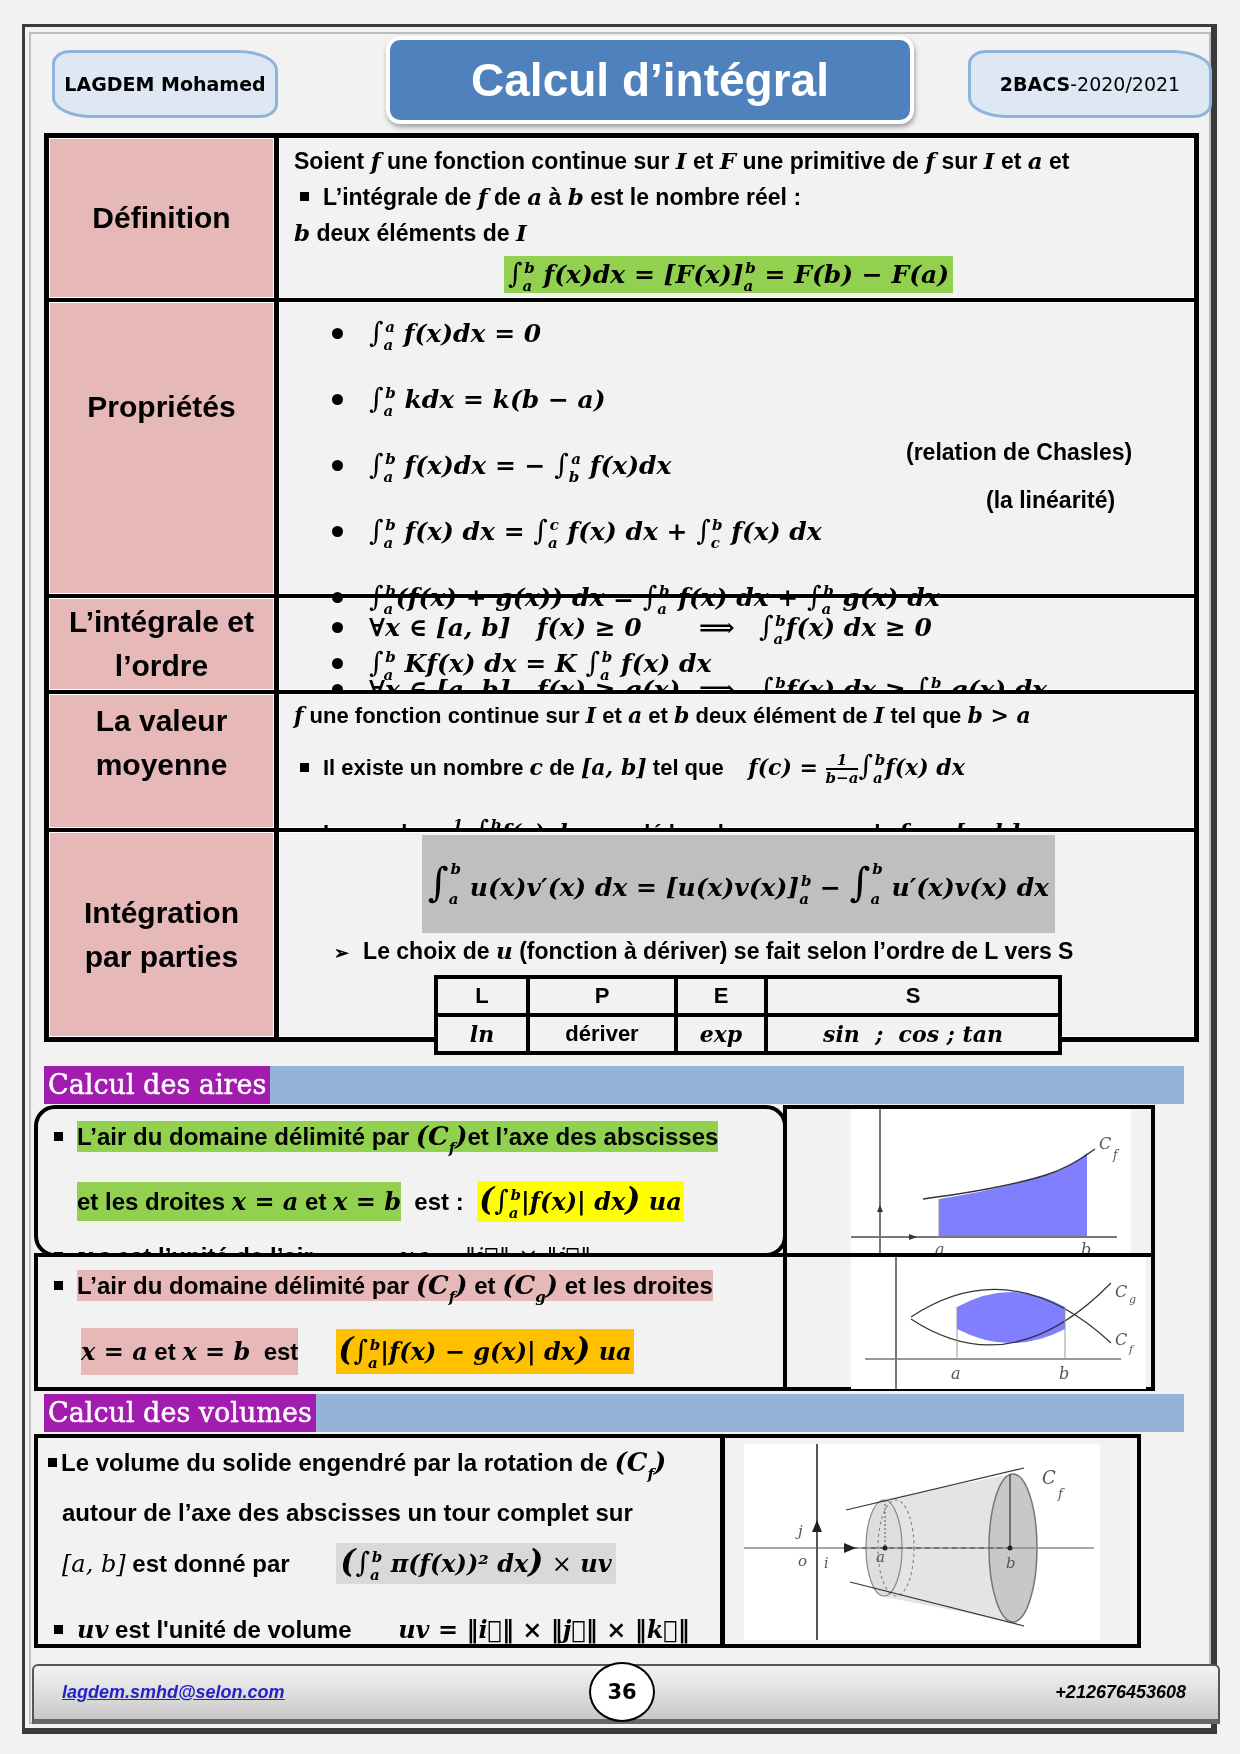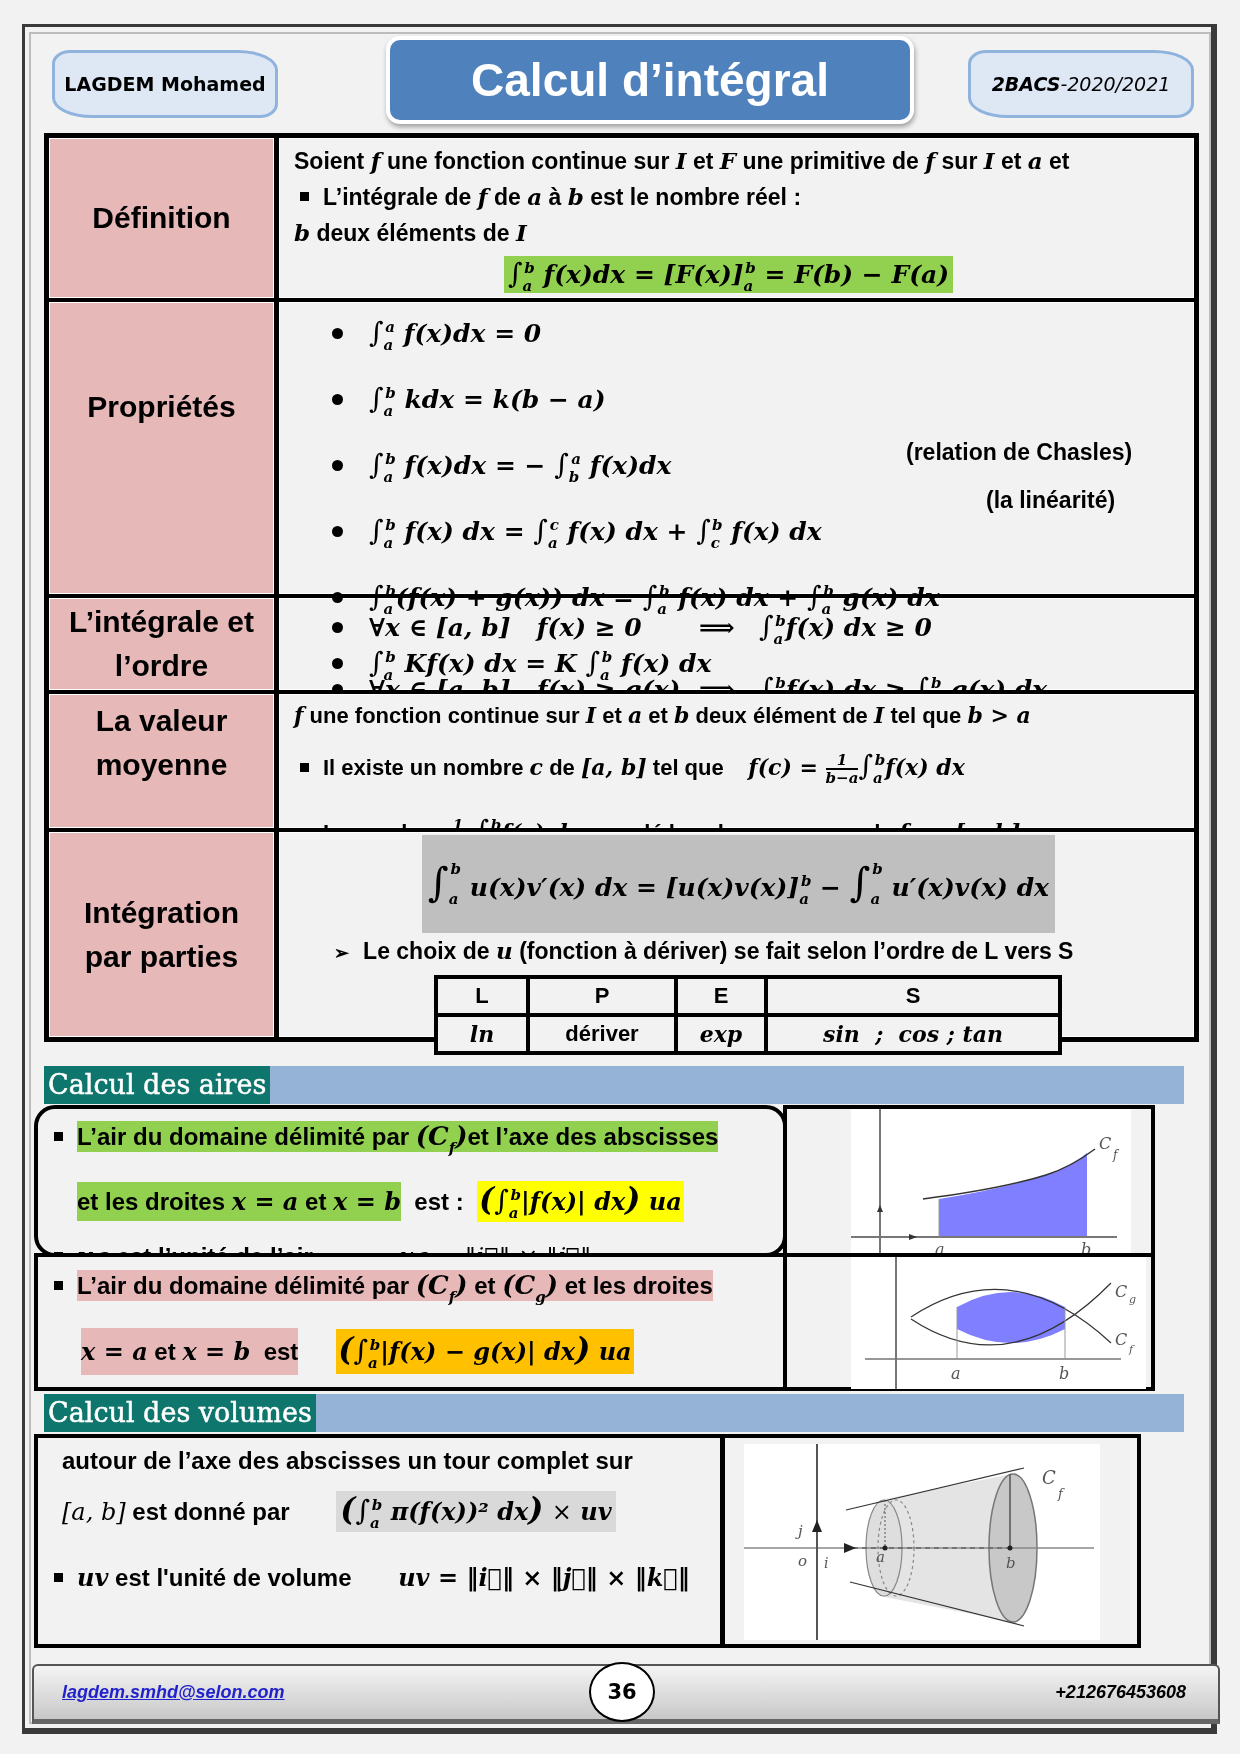--- a/index.html
+++ b/index.html
@@ -9,21 +9,21 @@
   .mr { font-family: "DejaVu Serif", serif; font-style: italic; }
   .bold { font-weight: bold; }
 
   
   .frame { position: absolute; left: 22px; top: 24px; width: 1195px; height: 1710px; border: 3px solid #3a3a3a; border-right-width: 6px; border-bottom-width: 6px; background: #f2f2f2; }
   .frame-inner { position: absolute; left: 29px; top: 32px; width: 1182px; height: 1692px; border: 2px solid #bdbdbd; }
 
   
   .banner { position: absolute; background: #dde8f4; border: 3px solid #8fb3dd; display: flex; align-items: center; justify-content: center; font-size: 19px; }
   .banner.left { left: 52px; top: 50px; width: 226px; height: 68px; border-radius: 18px 40px 18px 40px / 14px 20px 14px 20px; }
-  .banner.right { left: 968px; top: 50px; width: 226px; height: 68px; border-radius: 18px 40px 18px 40px / 14px 20px 14px 20px; font-style: italic; }
+  .banner.right { left: 968px; top: 50px; width: 244px; height: 68px; border-radius: 18px 40px 18px 40px / 14px 20px 14px 20px; }
   .title-box { position: absolute; left: 386px; top: 36px; width: 528px; height: 88px; background: #4f81bd; border: 4px solid #fff; border-radius: 14px; box-shadow: 1px 3px 5px rgba(0,0,0,0.35); display: flex; align-items: center; justify-content: center; color: #fff; font-size: 46px; font-weight: bold; font-family: "Liberation Sans", sans-serif; }
 
   
   .main { position: absolute; left: 44px; top: 133px; width: 1155px; border: 5px solid #000; background: #000; }
   .row { display: flex; border-bottom: 4px solid #000; }
   .row:last-child { border-bottom: none; }
   .lab { width: 225px; background: #e6b8b7; border: 1px solid #fff; outline: 1px solid #000; display: flex; align-items: center; justify-content: center; text-align: center; font-weight: bold; font-size: 30px; line-height: 44px; font-family: "Liberation Sans", sans-serif; margin-right: 5px; }
   .con { flex: 1; background: #f2f2f2; border: 1px solid #fff; padding: 4px 14px; font-size: 23px; font-weight: bold; font-family: "Liberation Sans", sans-serif; }
   .con .ln { line-height: 35px; white-space: nowrap; }
   .sq { display: inline-block; width: 9px; height: 9px; background: #000; vertical-align: middle; margin: 0 14px 4px 6px; }
@@ -42,21 +42,21 @@
 
   .prop-ln { line-height: 48px; font-size: 25px; white-space: nowrap; }
   .note { position: absolute; font-family: "Liberation Sans", sans-serif; font-weight: bold; font-size: 23px; }
 
   
   .lpes { border-collapse: collapse; margin-left: 140px; margin-top: 4px; }
   .lpes td { border: 4px solid #000; text-align: center; font-size: 22px; height: 38px; padding: 0 8px; background: #f2f2f2; }
 
   
   .sec { position: absolute; left: 44px; width: 1140px; height: 38px; background: #95b3d7; }
-  .sec span { display: inline-block; height: 38px; line-height: 38px; background: #0f766e; color: #fff; font-family: "DejaVu Serif", serif; font-size: 27px; padding: 0 4px; -webkit-text-stroke: 0.5px #fff; }
+  .sec span { display: inline-block; height: 38px; line-height: 38px; background: #a21caf; color: #fff; font-family: "DejaVu Serif", serif; font-size: 27px; padding: 0 4px; -webkit-text-stroke: 0.5px #fff; }
 
   .box { position: absolute; border: 4px solid #000; background: #f2f2f2; font-family: "Liberation Sans", sans-serif; font-weight: bold; font-size: 24px; }
   .figbox { position: absolute; border: 4px solid #000; background: #f2f2f2; }
   .figbox svg { position: absolute; }
 
   
   .footer { position: absolute; left: 32px; top: 1664px; width: 1188px; height: 60px; border: 2px solid #555; border-radius: 6px 6px 0 0; background: linear-gradient(#f4f4f4, #c8c8c8); border-bottom: 5px solid #666; }
   .email { position: absolute; left: 28px; top: 16px; color: #2222cc; text-decoration: underline; font-style: italic; font-weight: bold; font-size: 18px; font-family: "Liberation Sans", sans-serif; }
   .pagenum { position: absolute; left: 555px; top: -4px; width: 66px; height: 60px; border: 2px solid #000; border-radius: 50%; background: #fff; display: flex; align-items: center; justify-content: center; font-weight: bold; font-size: 21px; }
   .phone { position: absolute; right: 32px; top: 16px; font-style: italic; font-weight: bold; font-size: 18px; font-family: "Liberation Sans", sans-serif; }
@@ -206,20 +206,21 @@
     <text x="264" y="40" font-family="DejaVu Serif, serif" font-style="italic" font-size="16" fill="#555">C</text>
       <text x="278" y="46" font-family="DejaVu Serif, serif" font-style="italic" font-size="11" fill="#555">g</text>
     <text x="264" y="88" font-family="DejaVu Serif, serif" font-style="italic" font-size="16" fill="#555">C</text>
       <text x="278" y="96" font-family="DejaVu Serif, serif" font-style="italic" font-size="11" fill="#555">f</text>
   </svg>
 </div>
 
 <div class="sec" style="top:1394px;"><span>Calcul des volumes</span></div>
 
 <div class="box" style="left:34px;top:1434px;width:690px;height:214px;padding:4px 0 0 10px;">
+  <div style="line-height:40px;white-space:nowrap;"><span class="sq" style="margin:0 4px 4px 0;"></span>Le volume du solide engendré par la rotation de <span class="mr" style="font-size:26px;">(C<span class="sub">f</span>)</span></div>
   <div style="line-height:38px;white-space:nowrap;padding-left:14px;">autour de l’axe des abscisses un tour complet sur</div>
   <div style="line-height:50px;white-space:nowrap;padding-left:14px;"><span class="mr" style="font-weight:normal;">[a, b]</span> est donné par <span style="display:inline-block;width:40px;"></span><span class="hl-lgray mr" style="padding:6px 4px;"><span style="font-size:32px;">(</span><span class="int">∫</span><span class="sub">a</span><span class="sup" style="margin-left:-8px;">b</span> π(f(x))² dx<span style="font-size:32px;">)</span> <span style="font-weight:normal;">×</span> uv</span></div>
   <div style="line-height:60px;white-space:nowrap;"><span class="sq"></span><span class="mr">uv</span> est l'unité de volume <span class="mr" style="margin-left:40px;">uv = ‖i⃗‖ × ‖j⃗‖ × ‖k⃗‖</span></div>
 </div>
 <div class="figbox" style="left:721px;top:1434px;width:420px;height:214px;">
   <svg width="356" height="196" viewBox="0 0 356 196" style="left:19px;top:6px;">
     <rect width="356" height="196" fill="#fff"></rect>
     <path d="M136 56 L268 30 L268 178 L136 152 Z" fill="#e4e4e4"></path>
     <ellipse cx="269" cy="104" rx="24" ry="74" fill="#c8c8c8" stroke="#777" stroke-width="1.5"></ellipse>
     <ellipse cx="140" cy="104" rx="18" ry="48" fill="#dedede" stroke="#888" stroke-width="1.2"></ellipse>

